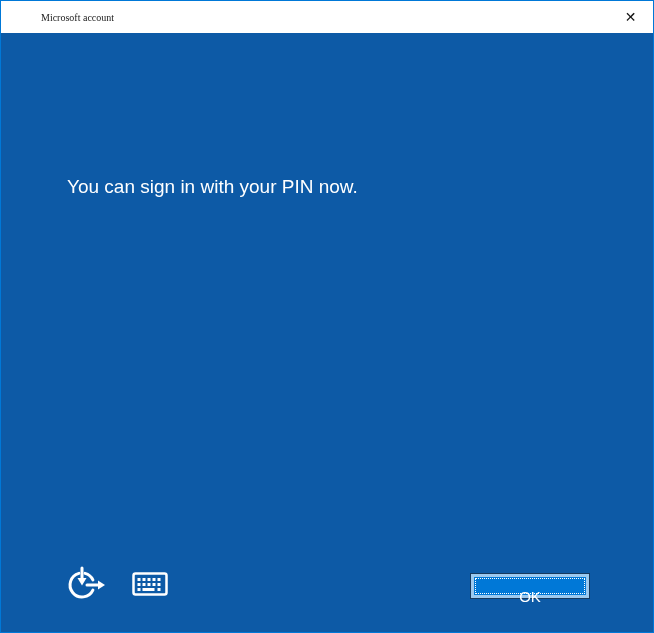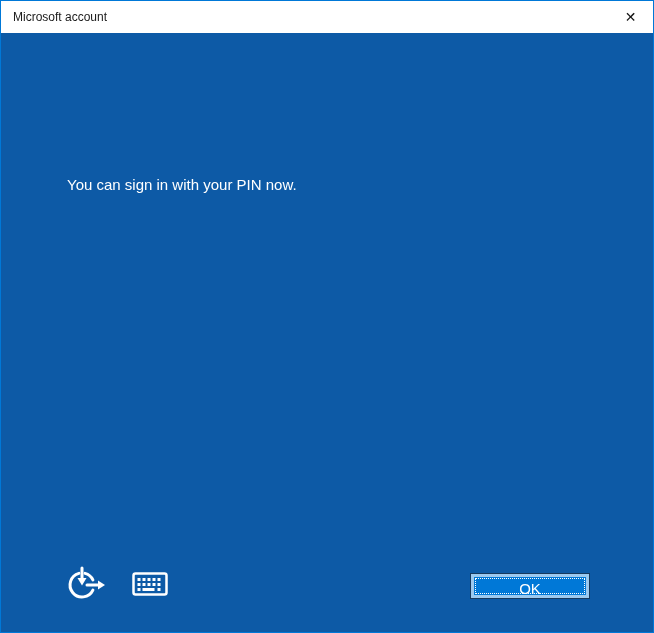--- a/index.html
+++ b/index.html
@@ -19,24 +19,25 @@
   
   .titlebar {
     position: absolute;
     top: 0; left: 0; right: 0;
     height: 32px;
     background: #FFFFFF;
     display: flex;
     align-items: center;
   }
   .titlebar .title {
-    padding-left: 12px;
-    font-size: 12px;
+    padding-left: 40px;
+    font-size: 10px;
     color: #1A1A1A;
     white-space: nowrap;
+    font-family: Liberation Serif, serif;
   }
   .titlebar .close-btn {
     margin-left: auto;
     width: 45px;
     height: 32px;
     border: none;
     background: transparent;
     display: flex;
     align-items: center;
     justify-content: center;
@@ -60,21 +61,21 @@
     font-size: 40px;
     font-weight: 200;
     letter-spacing: 0.5px;
     color: #FFFFFF;
   }
   .message {
     position: absolute;
     left: 66px;
     top: 143px;          
     margin: 0;
-    font-size: 15px;
+    font-size: 19px;
     font-weight: 400;
     color: #FFFFFF;
   }
   
   .bottom-bar {
     position: absolute;
     left: 65px;
     right: 64px;
     bottom: 26px;
     display: flex;
@@ -100,21 +101,21 @@
     position: relative;
     width: 118px;
     height: 24px;
     background: #0078D7;
     border: 3px solid #9CC9EF;
     box-shadow: 0 0 0 1px #16395E;
     color: #FFFFFF;
     font-size: 15px;
     font-family: "Liberation Sans", sans-serif;
     cursor: pointer;
-    padding: 0;
+    padding: 8px;
     line-height: 24px;
     text-align: center;
   }
   .ok-button .focus-dots {
     position: absolute;
     top: 1px; left: 1px; right: 1px; bottom: 1px;
     border: 1px dotted #FFFFFF;
     pointer-events: none;
   }
   .ok-button .ok-label {

